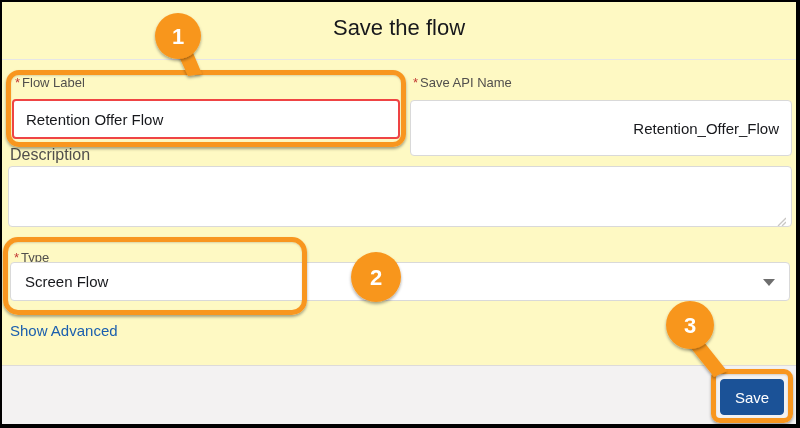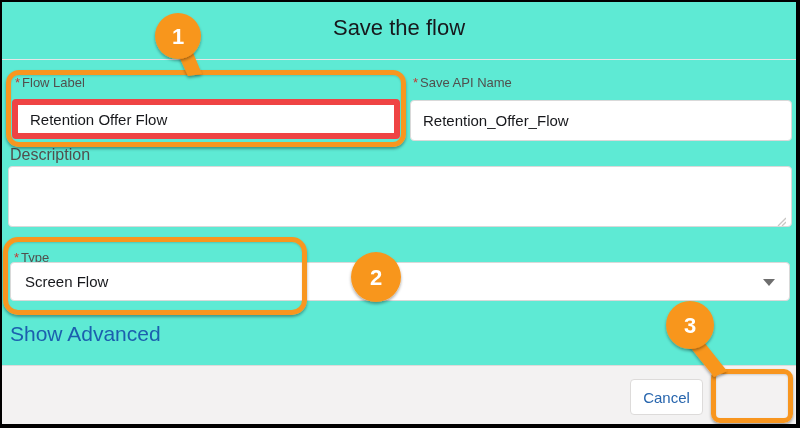--- a/index.html
+++ b/index.html
@@ -5,44 +5,44 @@
   * { box-sizing: border-box; }
   html,body { margin:0; padding:0; }
   body {
     width:800px; height:428px; position:relative;
     background:#000;
     font-family:"Liberation Sans", sans-serif;
     overflow:hidden;
   }
   .dialog {
     position:absolute; left:2px; top:2px; width:794px; height:422px;
-    background:#5eead4;
+    background:#fef9c3;
   }
   
   .dialog-title {
     position:absolute; left:0; top:13px; width:100%;
     text-align:center; font-size:22px; font-weight:400; color:#17181c;
   }
   .header-divider {
     position:absolute; left:0; top:57px; width:100%; height:1px;
     background:#e6e6e6;
   }
   
   .field-label {
     position:absolute; font-size:13px; color:#514f4d;
   }
   .req { color:#c23934; margin-right:2px; }
   .text-input {
     position:absolute; border:1px solid #d9d9d9; border-radius:4px;
     font-family:"Liberation Sans", sans-serif;
     font-size:15px; color:#17181c; padding:0 12px; background:#fff; outline:none;
   }
-  .text-input.focused { border:6px solid #ef4444; }
+  .text-input.focused { border:2px solid #ef4444; }
   #flow-label-input  { left:10px;  top:97px;  width:388px; height:40px; }
-  #flow-api-input    { left:408px; top:98px;  width:382px; height:41px; }
+  #flow-api-input    { left:408px; top:98px;  width:382px; height:56px;text-align:right; }
   #flow-label-lbl    { left:13px;  top:73px;text-align:center; }
   #flow-api-lbl      { left:411px; top:73px; }
   #description-lbl   { left:8px;   top:144px; font-size:16px; }
   .textarea {
     position:absolute; left:6px; top:164px; width:784px; height:61px;
     border:1px solid #d9d9d9; border-radius:4px; background:#fff;
     resize:none; outline:none; font-family:"Liberation Sans", sans-serif;
     font-size:15px; color:#17181c; padding:6px 10px;
   }
   .resize-grip { position:absolute; right:10px; top:214px; width:10px; height:10px; }
@@ -52,21 +52,21 @@
     border:1px solid #d9d9d9; border-radius:4px; background:#fff;
     display:flex; align-items:center; padding:0 14px; cursor:pointer;
   }
   .combobox-value { font-size:15px; color:#17181c; }
   .chevron-down {
     position:absolute; right:14px; top:16px;
     width:0; height:0; border-left:6px solid transparent;
     border-right:6px solid transparent; border-top:7px solid #6e6e6e;
   }
   .link {
-    position:absolute; left:8px; top:320px; font-size:21px;
+    position:absolute; left:8px; top:320px; font-size:15px;
     color:#1b5fae; cursor:pointer; text-decoration:none;
   }
   
   .footer {
     position:absolute; left:0; top:363px; width:100%; height:59px;
     background:#f3f2f2; border-top:1px solid #dddbda;
   }
   .btn {
     position:absolute; height:36px; border-radius:4px; font-size:15px;
     font-family:"Liberation Sans", sans-serif;
@@ -120,21 +120,21 @@
     <span class="req">*</span><span>Type</span>
   </div>
   <div class="combobox">
     <span class="combobox-value">Screen Flow</span>
     <span class="chevron-down"></span>
   </div>
 
   <a class="link">Show Advanced</a>
 
   <div class="footer">
-    <div class="btn btn-cancel">Cancel</div>
+    <div class="btn btn-save">Save</div>
   </div>
 </div>
 
 <div class="annotation hl-box" id="hl-box-1"></div>
 <div class="annotation hl-box" id="hl-box-2"></div>
 <div class="annotation hl-box" id="hl-box-3"></div>
 
 <svg class="annotation" id="callout-svg" viewBox="0 0 800 428">
   <defs>
     <filter id="ds" x="-40%" y="-40%" width="180%" height="180%">

